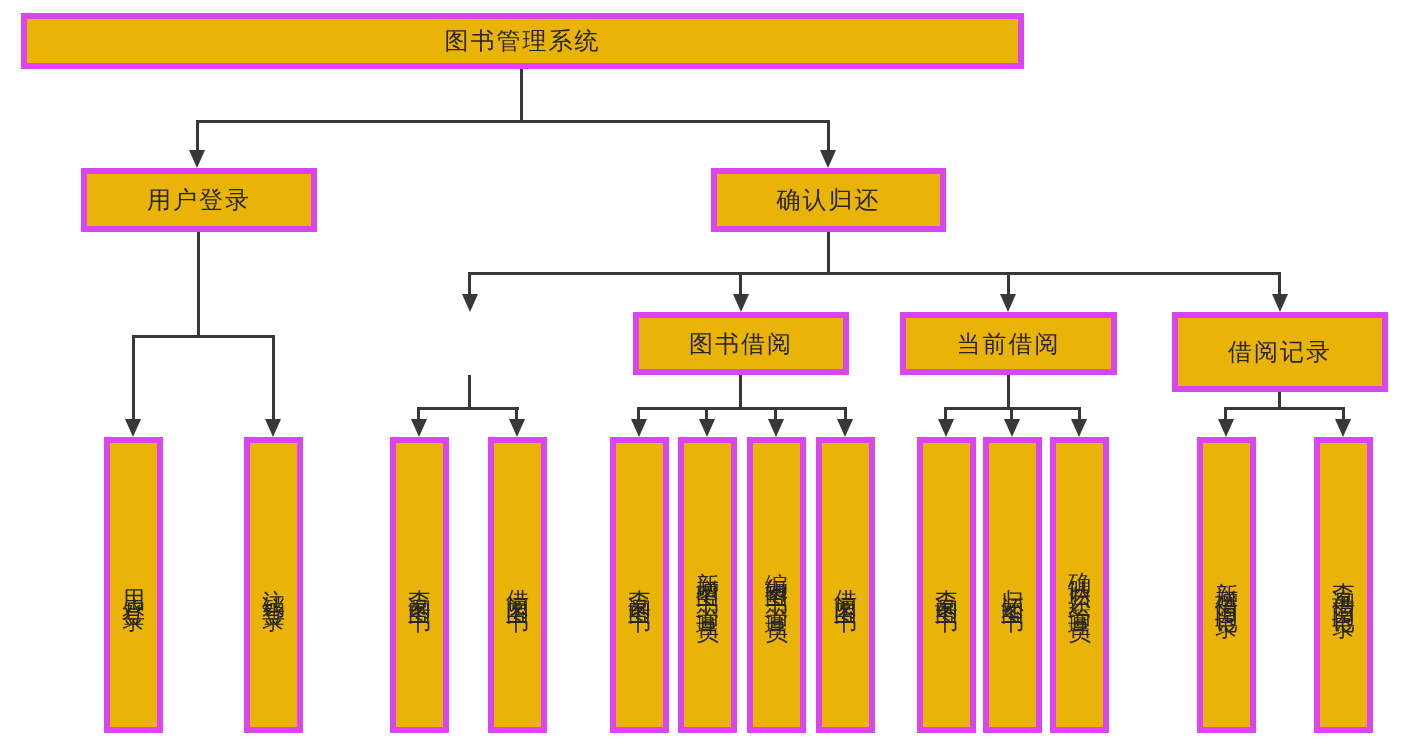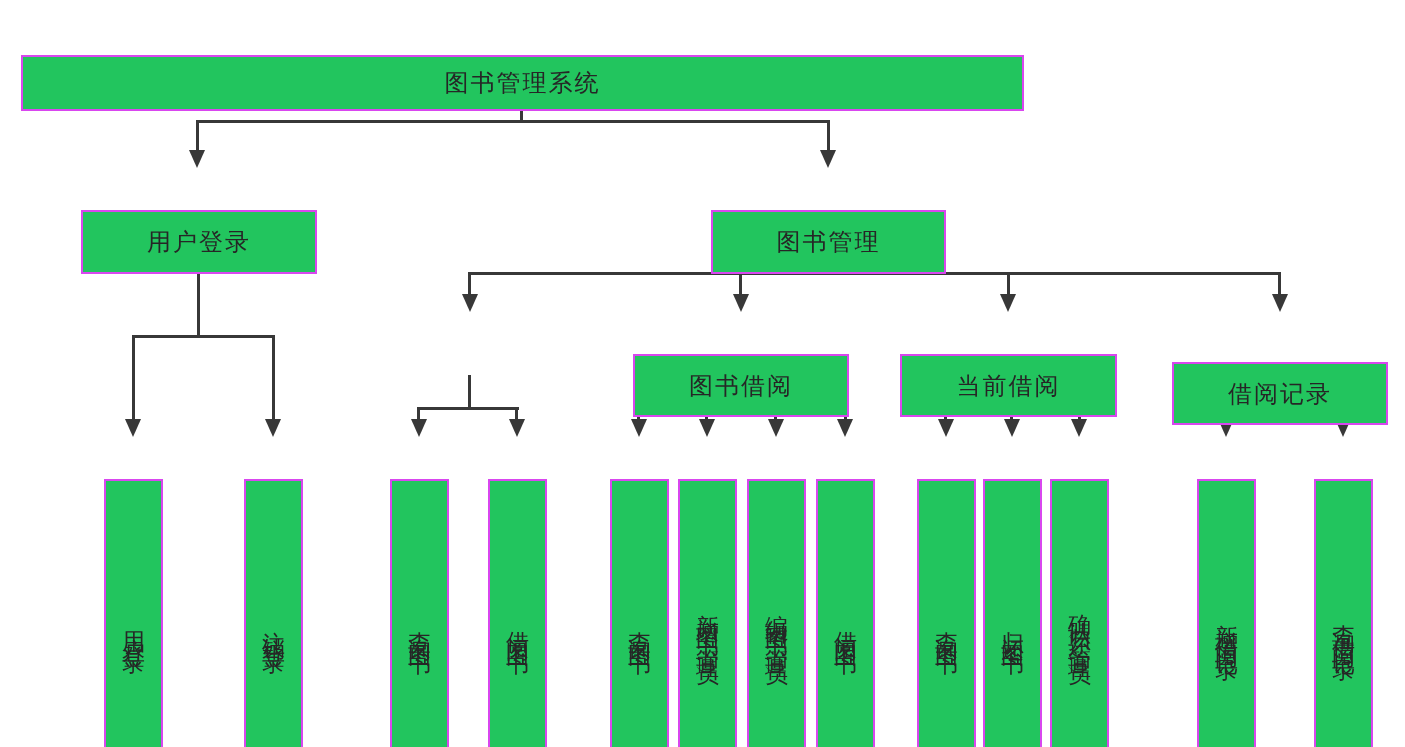--- a/index.html
+++ b/index.html
@@ -7,31 +7,30 @@
     position: relative;
     width: 1405px;
     height: 747px;
     background: #ffffff;
     overflow: hidden;
     font-family: "Liberation Sans", sans-serif;
     color: #262626;
   }
   .box {
     position: absolute;
-    background: #22c55e;
-    border: 2px solid #d946ef;
+    background: #eab308;
+    border: 6px solid #d946ef;
     box-sizing: border-box;
     display: flex;
     align-items: center;
     justify-content: center;
     font-size: 24px;
     letter-spacing: 2px;
     color: #262626;
     z-index: 2;
-    margin-top: 42px;
   }
   .box .vtext {
     writing-mode: vertical-rl;
     font-size: 23px;
     letter-spacing: 7px;
     line-height: 1;
     white-space: nowrap;
   }
   .hl { position: absolute; background: #383838; height: 3px; z-index: 1; }
   .vl { position: absolute; background: #383838; width: 3px; z-index: 1; }
@@ -62,21 +61,21 @@
   <div class="box" style="left:21px;top:13px;width:1003px;height:56px">图书管理系统</div>
 
   <div class="vl" style="left:520px;top:68px;height:54px"></div>
   <div class="hl" style="left:196px;top:120px;width:634px"></div>
   <div class="vl" style="left:196px;top:120px;height:33px"></div>
   <div class="vl" style="left:827px;top:120px;height:33px"></div>
   <div class="arr" style="left:189px;top:150px"></div>
   <div class="arr" style="left:820px;top:150px"></div>
 
   <div class="box" style="left:81px;top:168px;width:236px;height:64px">用户登录</div>
-  <div class="box" style="left:711px;top:168px;width:235px;height:64px">图书管理</div>
+  <div class="box" style="left:711px;top:168px;width:235px;height:64px">确认归还</div>
 
   <div class="vl" style="left:197px;top:232px;height:106px"></div>
   <div class="hl" style="left:132px;top:335px;width:143px"></div>
   <div class="vl" style="left:132px;top:335px;height:88px"></div>
   <div class="vl" style="left:272px;top:335px;height:88px"></div>
   <div class="arr" style="left:125px;top:419px"></div>
   <div class="arr" style="left:265px;top:419px"></div>
 
   <div class="vl" style="left:827px;top:232px;height:43px"></div>
   <div class="hl" style="left:468px;top:272px;width:813px"></div>
@@ -84,21 +83,21 @@
   <div class="vl" style="left:739px;top:272px;height:26px"></div>
   <div class="vl" style="left:1007px;top:272px;height:26px"></div>
   <div class="vl" style="left:1278px;top:272px;height:26px"></div>
   <div class="arr" style="left:462px;top:294px"></div>
   <div class="arr" style="left:733px;top:294px"></div>
   <div class="arr" style="left:1000px;top:294px"></div>
   <div class="arr" style="left:1272px;top:294px"></div>
 
   <div class="box" style="left:633px;top:312px;width:216px;height:63px">图书借阅</div>
   <div class="box" style="left:900px;top:312px;width:217px;height:63px">当前借阅</div>
-  <div class="box" style="left:1172px;top:320px;width:216px;height:63px">借阅记录</div>
+  <div class="box" style="left:1172px;top:312px;width:216px;height:80px">借阅记录</div>
 
   <div class="vl" style="left:468px;top:375px;height:35px"></div>
   <div class="hl" style="left:417px;top:407px;width:102px"></div>
   <div class="vl" style="left:417px;top:407px;height:17px"></div>
   <div class="vl" style="left:515px;top:407px;height:17px"></div>
   <div class="arr" style="left:411px;top:419px"></div>
   <div class="arr" style="left:509px;top:419px"></div>
 
   <div class="vl" style="left:739px;top:375px;height:35px"></div>
   <div class="hl" style="left:637px;top:407px;width:210px"></div>

